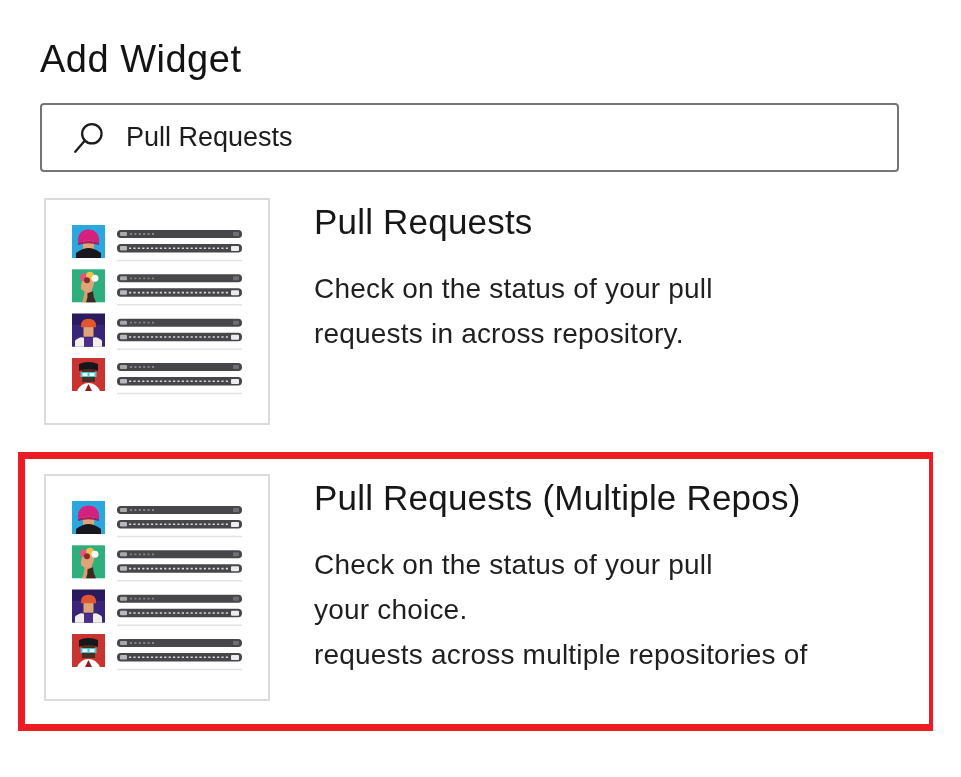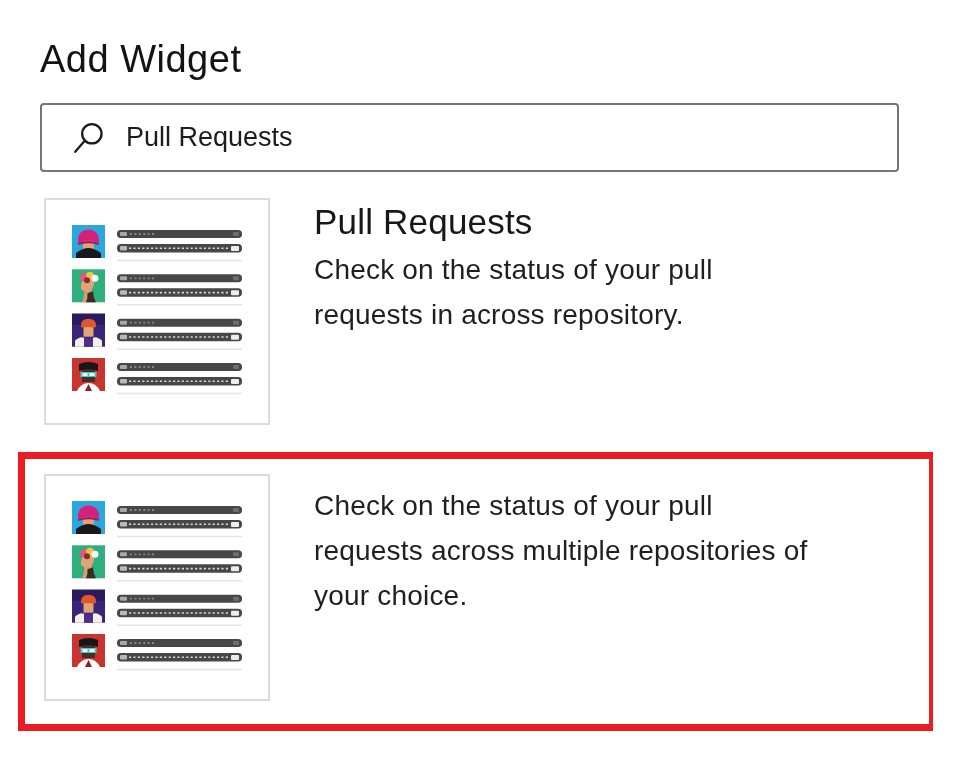--- a/index.html
+++ b/index.html
@@ -77,21 +77,21 @@
   .row-1 .widget-text { left: 296px; top: 22px; }
   .row-2 .widget-text { left: 289px; top: 19px; }
   .widget-title {
     font-size: 35px;
     font-weight: 400;
     color: #171717;
     white-space: nowrap;
     letter-spacing: 0.2px;
   }
   .widget-desc {
-    margin-top: 5px;
+    margin-top: 24px;
     font-size: 28px;
     font-weight: 400;
     color: #1f1f1f;
     letter-spacing: 0.2px;
   }
   .widget-desc .desc-line {
     line-height: 45px;
     white-space: nowrap;
   }
   .hidden-defs { position: absolute; width: 0; height: 0; overflow: hidden; }
@@ -194,21 +194,22 @@
     </div>
   </div>
 
   <div class="widget-row row-2">
     <div class="thumb">
       <svg viewBox="0 0 222 223">
           <use href="#thumb-art"></use>
         </svg>
     </div>
     <div class="widget-text">
+      <div class="widget-title">Pull Requests (Multiple Repos)</div>
       <div class="widget-desc">
         <div class="desc-line">Check on the status of your pull</div>
+        <div class="desc-line">your choice.</div>
         <div class="desc-line">requests across multiple repositories of</div>
-        <div class="desc-line">your choice.</div>
       </div>
     </div>
   </div>
 
 </div>
 
 </body></html>

